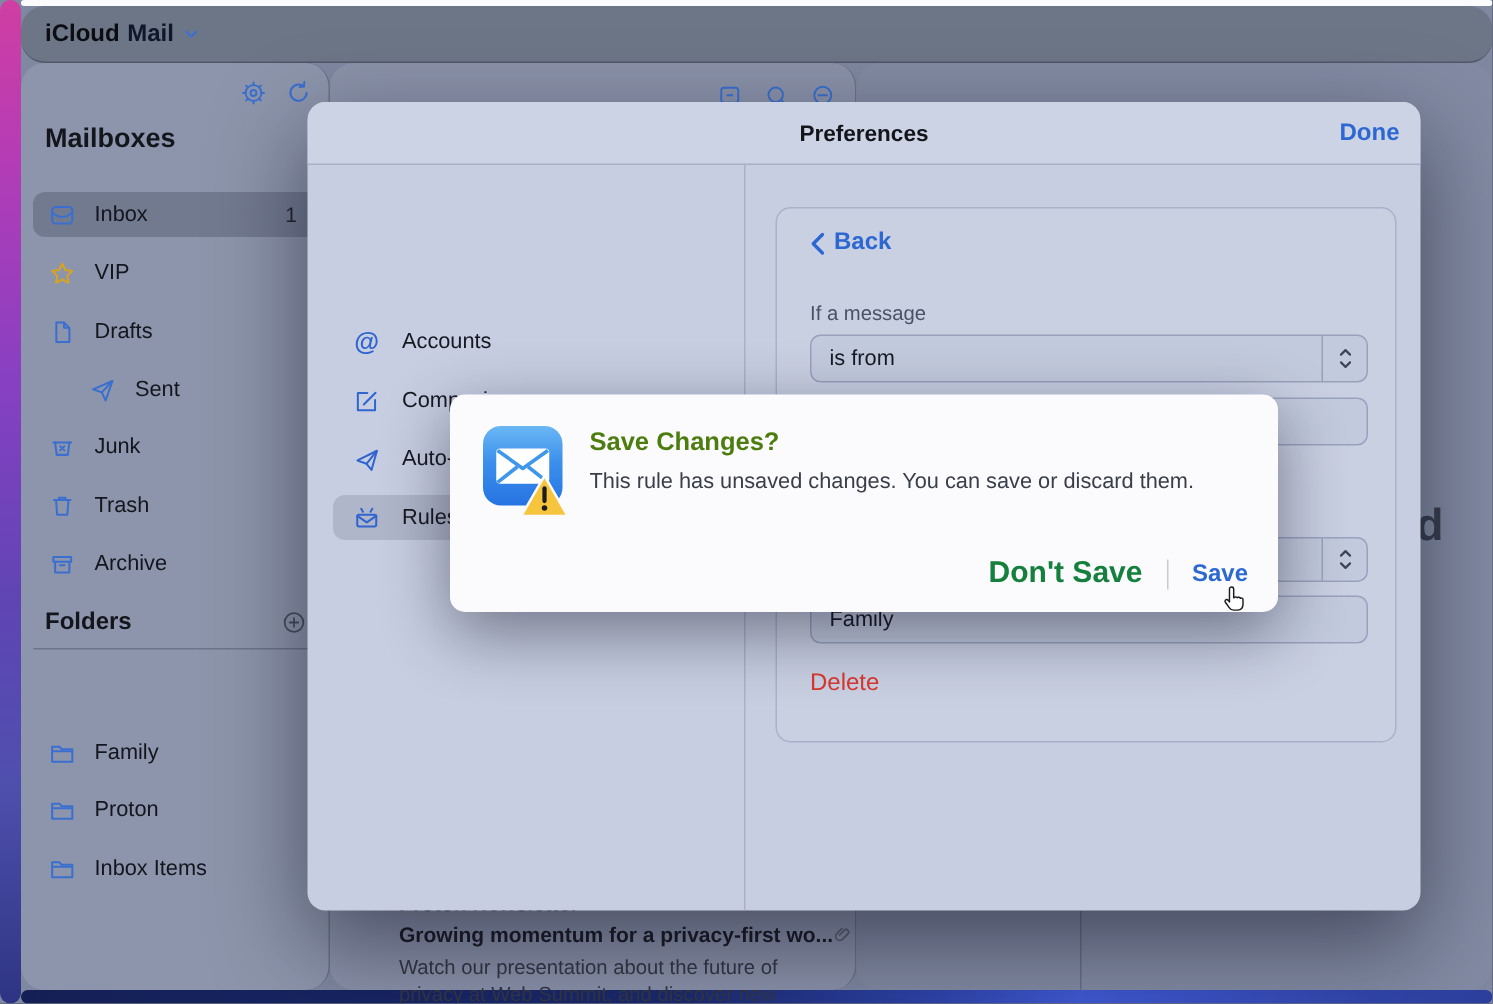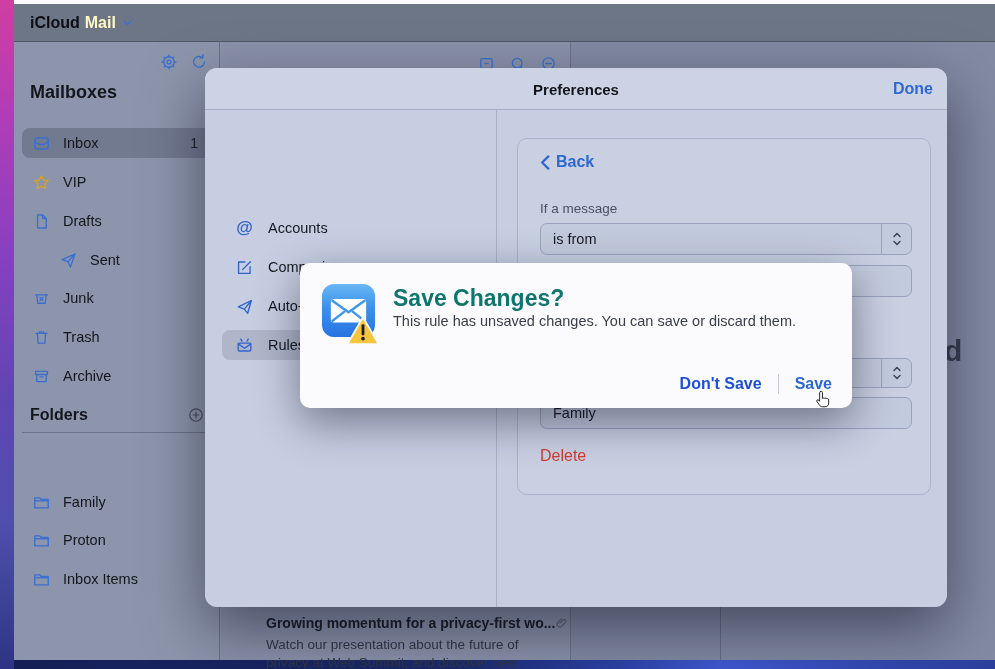--- a/index.html
+++ b/index.html
@@ -1,28 +1,28 @@
 <!DOCTYPE html>
 <html><head>
 <meta charset="utf-8">
 <style>
   html,body{margin:0;padding:0;background:#3a3f55;}
   *{box-sizing:border-box;font-family:"Liberation Sans","DejaVu Sans",sans-serif;}
   .screen{position:relative;width:995px;height:669px;overflow:hidden;background:#7f88a1;}
-  .abs{position:absolute;}
+  .abs{position:absolute;border-radius:16px;}
   svg{display:block;}
 
   
   .wallpaper{left:0;top:0;width:14px;height:669px;
     background:linear-gradient(180deg,#d03ea2 0%,#b43cb6 16%,#8740c2 38%,#5f45b4 60%,#4f4fae 78%,#3a3f92 92%,#2e3483 100%);}
   .topline{left:14px;top:0;width:981px;height:4px;background:#fbfbfd;}
   .topbar{left:14px;top:4px;width:981px;height:38px;background:#6d7687;border-bottom:1px solid rgba(45,50,66,.45);
     display:flex;align-items:center;padding-left:16px;gap:5px;}
   .brand{font-size:16px;font-weight:700;color:#0c0d12;}
-  .appname{font-size:16px;font-weight:700;color:#fef9c3;}
+  .appname{font-size:16px;font-weight:700;color:#0f172a;}
   .bottombar{left:14px;top:660px;width:981px;height:9px;
     background:linear-gradient(90deg,#141f55 0%,#1b2a6e 45%,#2e43a8 62%,#4059d2 72%,#2c3f9d 100%);}
 
   
   .sidebar{left:14px;top:42px;width:206px;height:618px;background:#8c95ab;border-right:1px solid rgba(80,88,108,.55);}
   .listpane{left:220px;top:42px;width:351px;height:618px;background:#8a92a9;border-right:1px solid rgba(80,88,108,.5);}
   .contentpane{left:571px;top:42px;width:424px;height:618px;background:#828ba3;}
   .vline-bottom{left:720px;top:607px;width:1px;height:53px;background:rgba(70,78,100,.45);}
 
   .side-head{font-weight:700;color:#14161d;}
@@ -62,24 +62,24 @@
   .select .stepper{position:absolute;right:0;top:0;bottom:0;width:30px;border-left:1px solid rgba(122,130,152,.55);
     display:flex;align-items:center;justify-content:center;}
   .delete-link{position:absolute;left:22px;top:308px;font-size:16px;font-weight:500;color:#d8382e;cursor:pointer;}
 
   
   .dialog{left:300px;top:263px;width:552px;height:145px;background:#fbfbfd;border-radius:10px;
     box-shadow:0 14px 44px rgba(8,8,28,.45);z-index:20;}
   .mail-appicon{position:absolute;left:22px;top:21px;width:53px;height:53px;border-radius:12px;
     background:linear-gradient(180deg,#6ab7f4 0%,#3c90ec 45%,#2673e2 100%);}
   .warn-tri{position:absolute;left:46px;top:52px;}
-  .dlg-title{position:absolute;left:93px;top:22px;font-size:23px;font-weight:700;color:#0f766e;}
+  .dlg-title{position:absolute;left:93px;top:22px;font-size:17px;font-weight:700;color:#4d7c0f;}
   .dlg-msg{position:absolute;left:93px;top:50px;width:445px;font-size:14.5px;color:#3a3e49;}
   .dlg-btns{position:absolute;right:20px;bottom:14px;display:flex;align-items:center;gap:16px;}
-  .btn-dontsave{font-size:16px;font-weight:600;color:#1d4ed8;cursor:pointer;}
+  .btn-dontsave{font-size:20px;font-weight:600;color:#15803d;cursor:pointer;}
   .btn-save{font-size:16px;font-weight:600;color:#2d68d2;cursor:pointer;}
   .btn-div{width:1px;height:20px;background:#c9c9ce;}
   .cursor{left:813px;top:388px;z-index:30;}
 </style>
 </head>
 <body>
 
 <div class="screen">
 
   <div class="abs wallpaper"></div>

